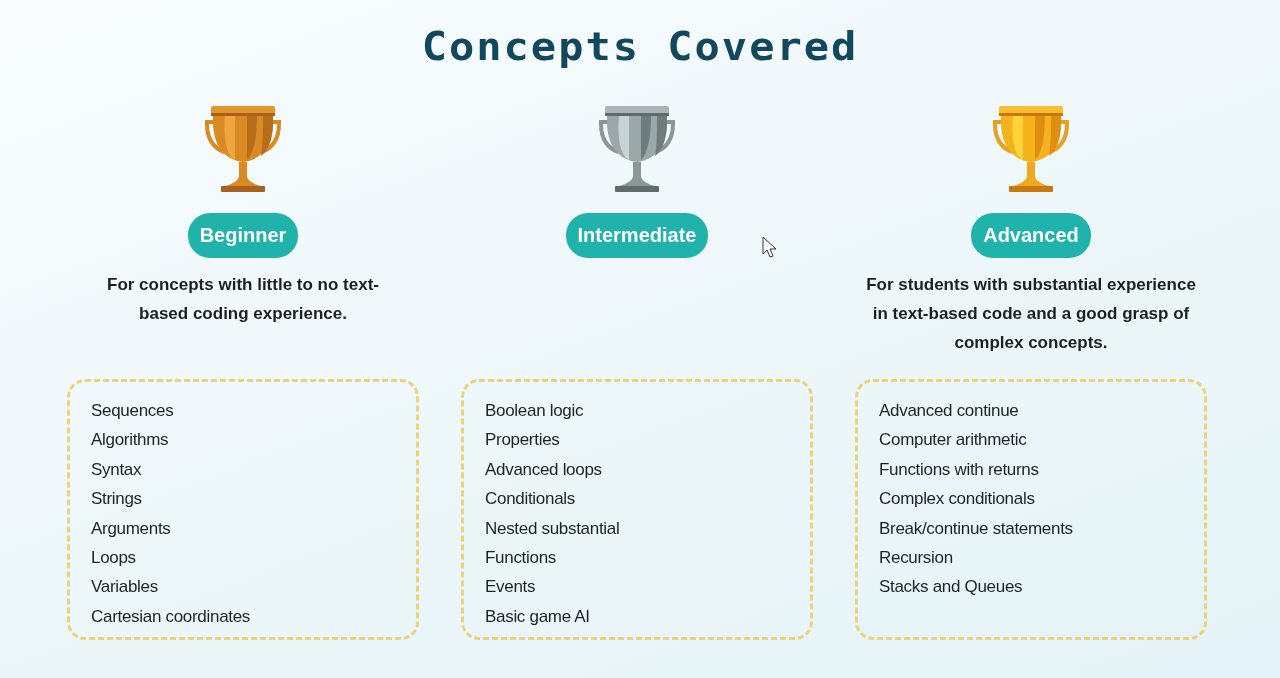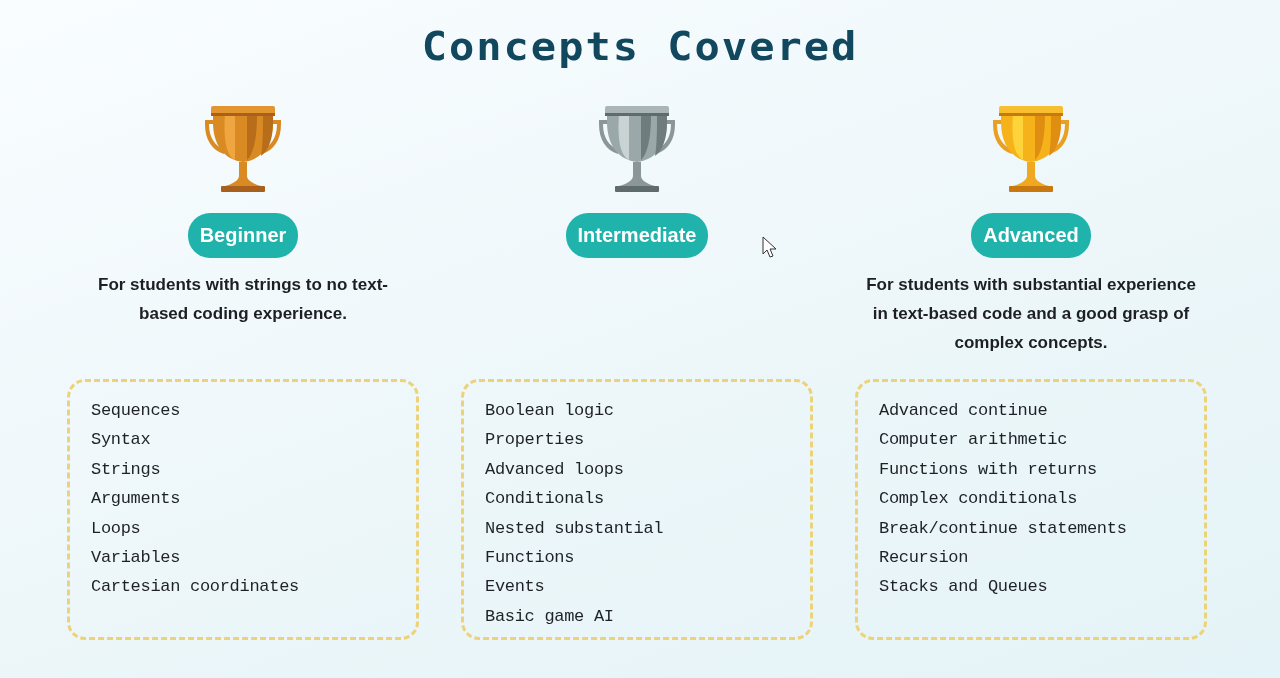--- a/index.html
+++ b/index.html
@@ -55,21 +55,21 @@
     position: absolute; top: 379px; width: 352px; height: 261px;
     border: 3px dashed #ecd37a;
     border-radius: 18px;
     padding: 14px 0 0 21px;
   }
   .box-0 { left: 67px; }
   .box-1 { left: 461px; }
   .box-2 { left: 855px; }
   .box ul { list-style: none; }
   .box li {
-    font-family: Liberation Mono, monospace;
+    font-family: Liberation Sans, sans-serif;
     font-size: 17px;
     line-height: 29.4px;
     color: #1e2226;
     letter-spacing: -0.3px;
   }
   .cursor {
     position: absolute; left: 762px; top: 236px; width: 16px; height: 24px;
   }
 </style>
 </head>
@@ -84,21 +84,21 @@
     <path d="M22 14 h60 v8 c0 24 -12 38 -30 40 c-18 -2 -30 -16 -30 -40 z" fill="#d98a22"></path>
     <path d="M34 14 h10 v46 c-8 -4 -12 -18 -10 -46 z" fill="#f0a640"></path>
     <path d="M56 14 h10 c0 26 -4 40 -10 46 z" fill="#b76d1a"></path>
     <path d="M72 14 h10 v8 c0 16 -4 28 -12 34 c2 -12 2 -26 2 -42 z" fill="#b76d1a"></path>
     <rect x="20" y="6" width="64" height="10" rx="2" fill="#e39530"></rect>
     <rect x="20" y="13" width="64" height="3" fill="#a8601c"></rect>
     <path d="M48 62 h8 v14 c0 4 6 8 14 10 h-36 c8 -2 14 -6 14 -10 z" fill="#d98a22"></path>
     <rect x="30" y="86" width="44" height="6" rx="1" fill="#a8601c"></rect>
   </svg>
   <div class="badge">Beginner</div>
-  <p class="desc" style="width:320px">For students with strings to no text-based coding experience.</p>
+  <p class="desc" style="width:320px">For concepts with little to no text-based coding experience.</p>
 </div>
 
 <div class="column col-1">
   <svg class="trophy" viewBox="0 0 104 96">
     <path d="M14 20 h10 v4 h-6 c0 14 6 22 16 26 l-1 4 c-12 -4 -19 -14 -19 -30 z" fill="#8a9698"></path>
     <path d="M90 20 h-10 v4 h6 c0 14 -6 22 -16 26 l1 4 c12 -4 19 -14 19 -30 z" fill="#8a9698"></path>
     <path d="M22 14 h60 v8 c0 24 -12 38 -30 40 c-18 -2 -30 -16 -30 -40 z" fill="#9aa8aa"></path>
     <path d="M34 14 h10 v46 c-8 -4 -12 -18 -10 -46 z" fill="#c9d3d4"></path>
     <path d="M56 14 h10 c0 26 -4 40 -10 46 z" fill="#6f7c7e"></path>
     <path d="M72 14 h10 v8 c0 16 -4 28 -12 34 c2 -12 2 -26 2 -42 z" fill="#6f7c7e"></path>
@@ -123,20 +123,21 @@
     <path d="M48 62 h8 v14 c0 4 6 8 14 10 h-36 c8 -2 14 -6 14 -10 z" fill="#f0a820"></path>
     <rect x="30" y="86" width="44" height="6" rx="1" fill="#c7780f"></rect>
   </svg>
   <div class="badge">Advanced</div>
   <p class="desc" style="width:340px">For students with substantial experience in text-based code and a good grasp of complex concepts.</p>
 </div>
 
 <div class="box box-0">
   <ul>
     <li>Sequences</li>
+    <li>Algorithms</li>
     <li>Syntax</li>
     <li>Strings</li>
     <li>Arguments</li>
     <li>Loops</li>
     <li>Variables</li>
     <li>Cartesian coordinates</li>
   </ul>
 </div>
 
 <div class="box box-1">

